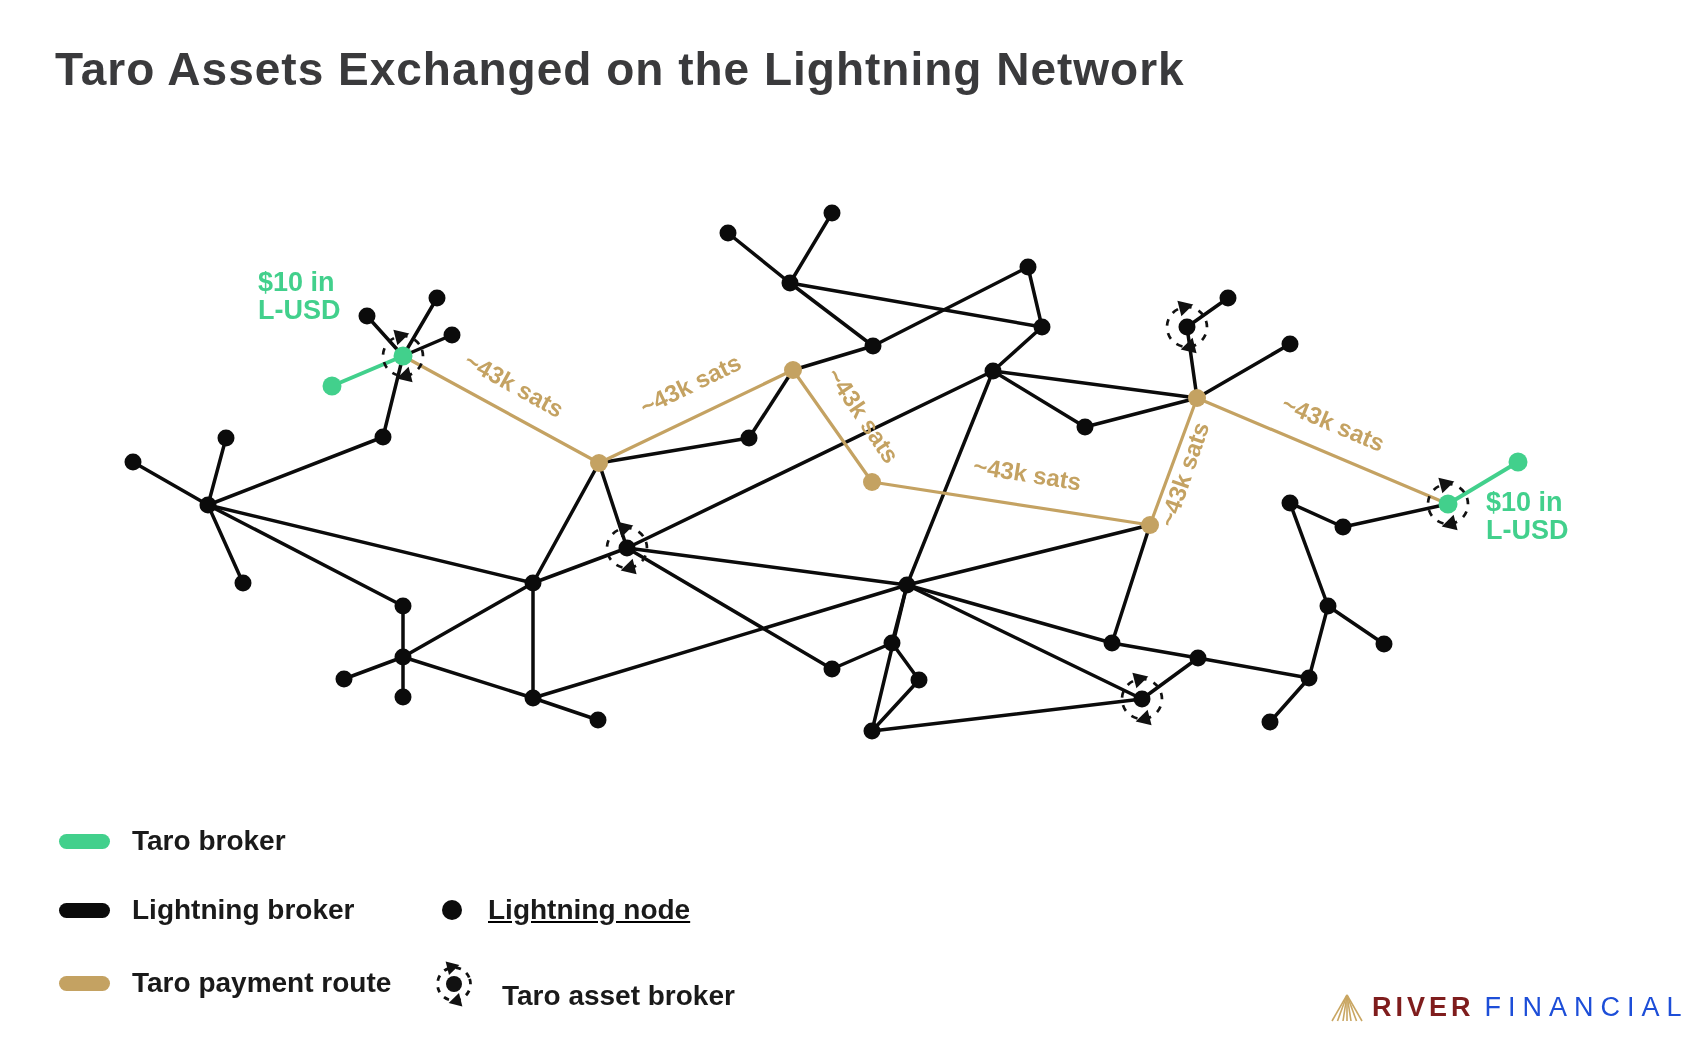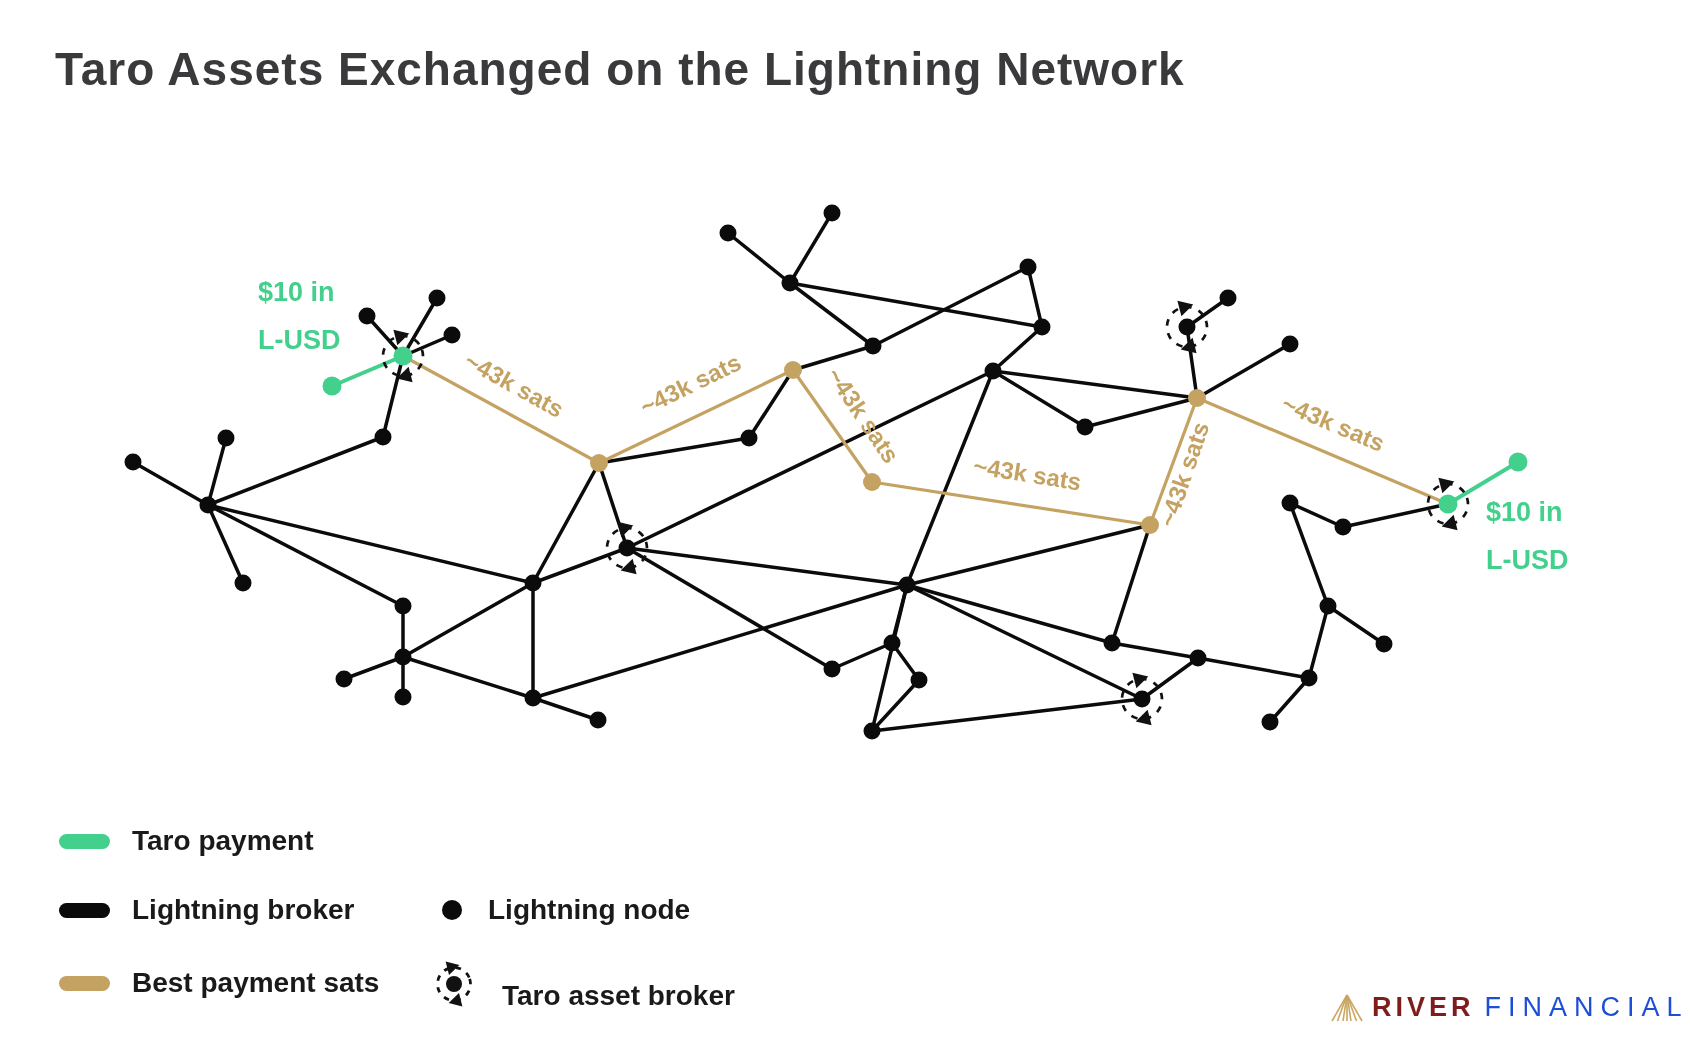--- a/index.html
+++ b/index.html
@@ -1,21 +1,21 @@
 <!DOCTYPE html>
 <html><head>
 <meta charset="utf-8">
 <style>
   html,body{margin:0;padding:0;background:#ffffff;width:1690px;height:1042px;overflow:hidden;
     font-family:"Liberation Sans", sans-serif;}
   #stage{position:relative;width:1690px;height:1042px;background:#fff;}
   #graph-svg{position:absolute;left:0;top:0;}
   .page-title{position:absolute;left:55px;top:42px;width:1560px;
     font-size:46px;font-weight:700;letter-spacing:1px;color:#3a3a3c;white-space:nowrap;}
-  .annotation{position:absolute;font-size:27px;font-weight:700;line-height:48px;white-space:pre-line;}
+  .annotation{position:absolute;font-size:27px;font-weight:700;line-height:28px;white-space:pre-line;}
   .legend{position:absolute;left:0;top:0;}
   .legend-row{position:absolute;display:flex;align-items:center;}
   .chip{width:51px;height:15px;border-radius:8px;flex:0 0 auto;}
   .legend-label{margin-left:22px;font-size:28px;font-weight:700;color:#1a1a1a;white-space:nowrap;}
   .legend-dot{width:20px;height:20px;border-radius:50%;margin-left:12px;flex:0 0 auto;}
   .legend-broker{flex:0 0 auto;}
   .logo{position:absolute;left:1330px;top:992px;display:flex;align-items:center;}
   .logo-word-bold{font-size:27px;font-weight:700;letter-spacing:4px;color:#7f1d1d;margin-left:8px;white-space:nowrap;}
   .logo-word-light{font-size:27px;font-weight:400;letter-spacing:7px;color:#1d4ed8;margin-left:10px;white-space:nowrap;}
 </style>
@@ -180,31 +180,31 @@
     </svg>
 
   <div class="annotation" id="ann-left" style="left: 258px; top: 268px; color: rgb(66, 208, 140);">$10 in
 L-USD</div>
   <div class="annotation" id="ann-right" style="left: 1486px; top: 488px; color: rgb(66, 208, 140);">$10 in
 L-USD</div>
 
   <div class="legend">
     <div class="legend-row" style="left:59px;top:826px;height:30px;">
       <span class="chip" id="chip-0" style="background: rgb(66, 208, 140);"></span>
-      <span class="legend-label">Taro payment</span>
+      <span class="legend-label">Taro broker</span>
     </div>
     <div class="legend-row" style="left:59px;top:895px;height:30px;">
       <span class="chip" id="chip-1" style="background: rgb(11, 11, 11);"></span>
       <span class="legend-label">Lightning broker</span>
     </div>
     <div class="legend-row" style="left:59px;top:968px;height:30px;">
       <span class="chip" id="chip-2" style="background: rgb(196, 162, 98);"></span>
-      <span class="legend-label">Best payment sats</span>
-    </div>
-    <div class="legend-row" style="left:430px;top:895px;height:30px;">
+      <span class="legend-label">Taro payment route</span>
+    </div>
+    <div class="legend-row" style="left:430px;top:895px;height:30px;text-decoration:underline;">
       <span class="legend-dot" id="dot-3" style="background: rgb(11, 11, 11);"></span>
       <span class="legend-label" style="margin-left:26px;">Lightning node</span>
     </div>
     <div class="legend-row" style="left:426px;top:955px;height:58px;">
       <svg class="legend-broker" width="56" height="58" viewBox="-28 -29 56 58">
         <g transform="rotate(-18)">
           <circle cx="0" cy="0" r="16.5" fill="none" stroke="#111" stroke-width="2.8" stroke-dasharray="5.5 6.5"></circle>
           <path d="M -1 -24 L 11 -16.5 L -2 -10 Z" fill="#111"></path>
           <path d="M -1 -24 L 11 -16.5 L -2 -10 Z" fill="#111" transform="rotate(180)"></path>
         </g>

